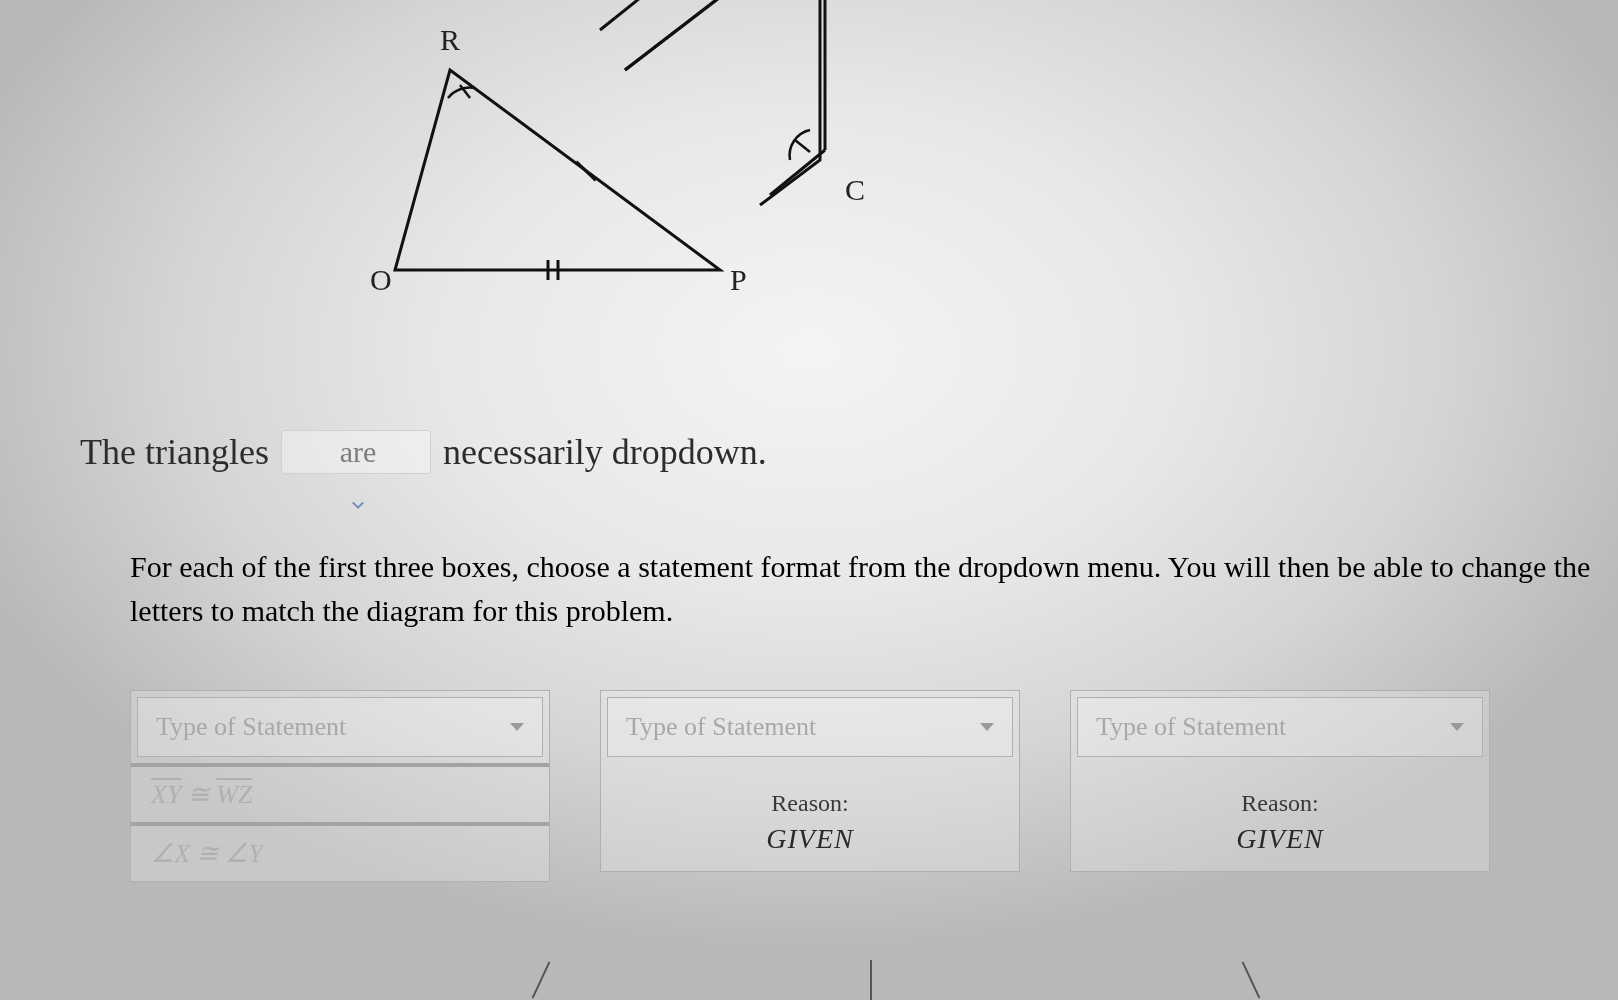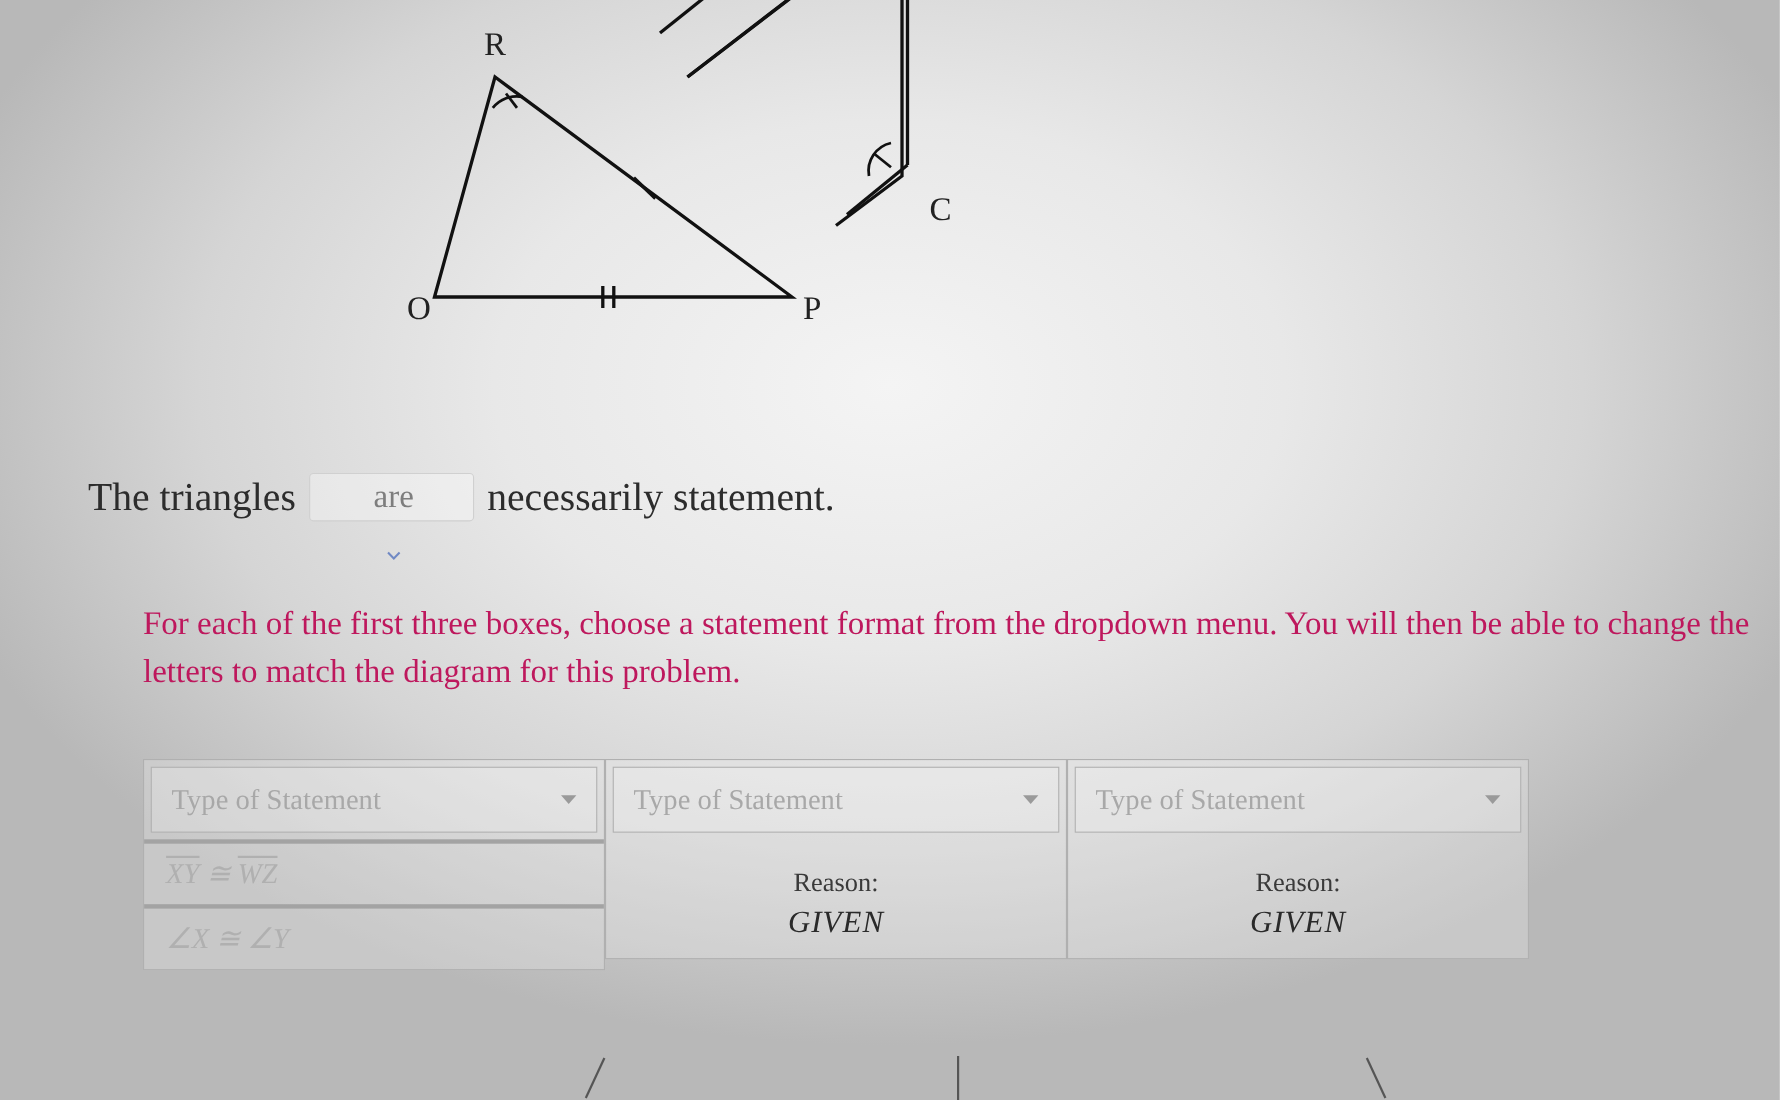--- a/index.html
+++ b/index.html
@@ -60,30 +60,31 @@
   .chev svg { width: 100%; height: 100%; }
 
   
   .instructions {
     position: absolute;
     top: 545px;
     left: 130px;
     right: 20px;
     font-size: 30px;
     line-height: 1.45;
-    color: #be185d;
+    color: #000000;
   }
 
   
   .boxes {
     position: absolute;
     top: 690px;
     left: 130px;
     right: 24px;
     display: flex;
+    gap: 50px;
     align-items: flex-start;
   }
   .statement-box {
     border: 1px solid #b0b0b0;
     background: rgba(240,240,240,0.3);
     display: flex;
     flex-direction: column;
   }
   .statement-box.b1 { width: 420px; }
   .statement-box.b2 { width: 420px; }
@@ -201,21 +202,21 @@
 <div class="prompt-line">
   <span>The triangles</span>
   <span class="dropdown-inline">
     <span class="value">are</span>
     <span class="chev">
       <svg viewBox="0 0 16 16">
           <path d="M2 5 L8 11 L14 5" fill="none" stroke="#7089c4" stroke-width="2.2"></path>
         </svg>
     </span>
   </span>
-  <span>necessarily statement.</span>
+  <span>necessarily dropdown.</span>
 </div>
 
 <div class="instructions">For each of the first three boxes, choose a statement format from the dropdown menu. You will then be able to change the letters to match the diagram for this problem.</div>
 
 <div class="boxes">
 
   <div class="statement-box b1">
     <div class="type-dropdown">
       <span class="placeholder">Type of Statement</span>
       <span class="tri"></span>

